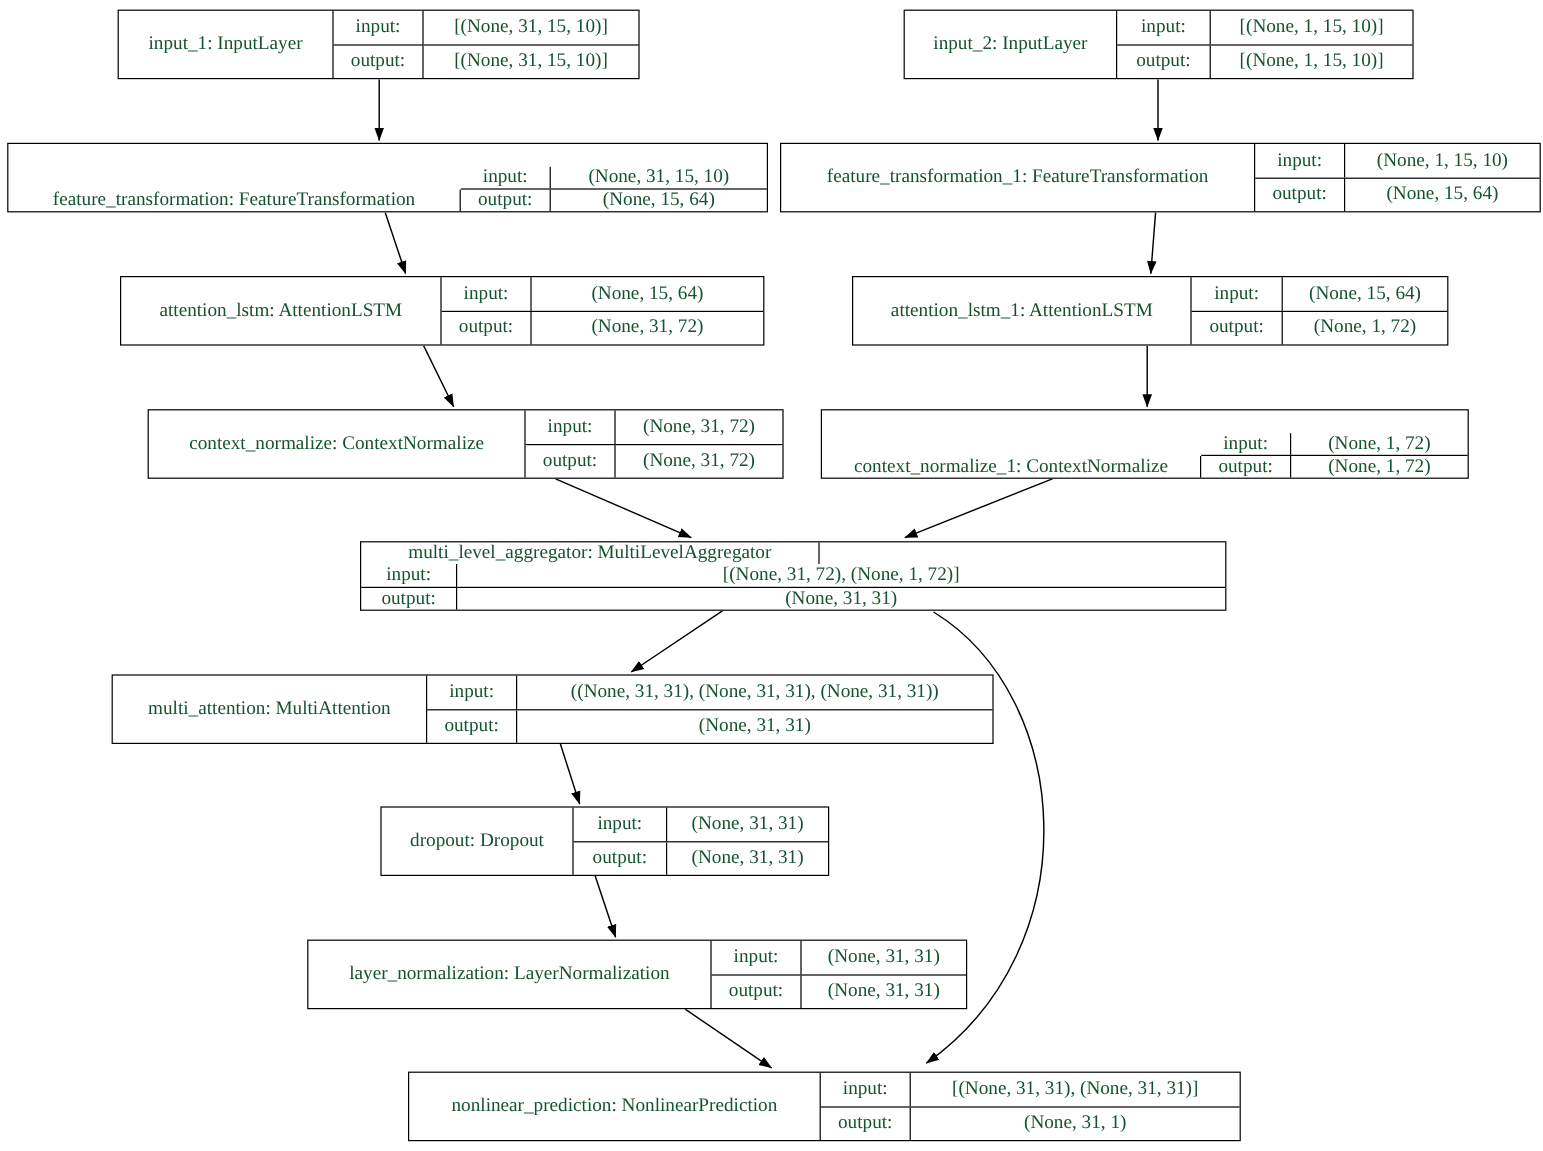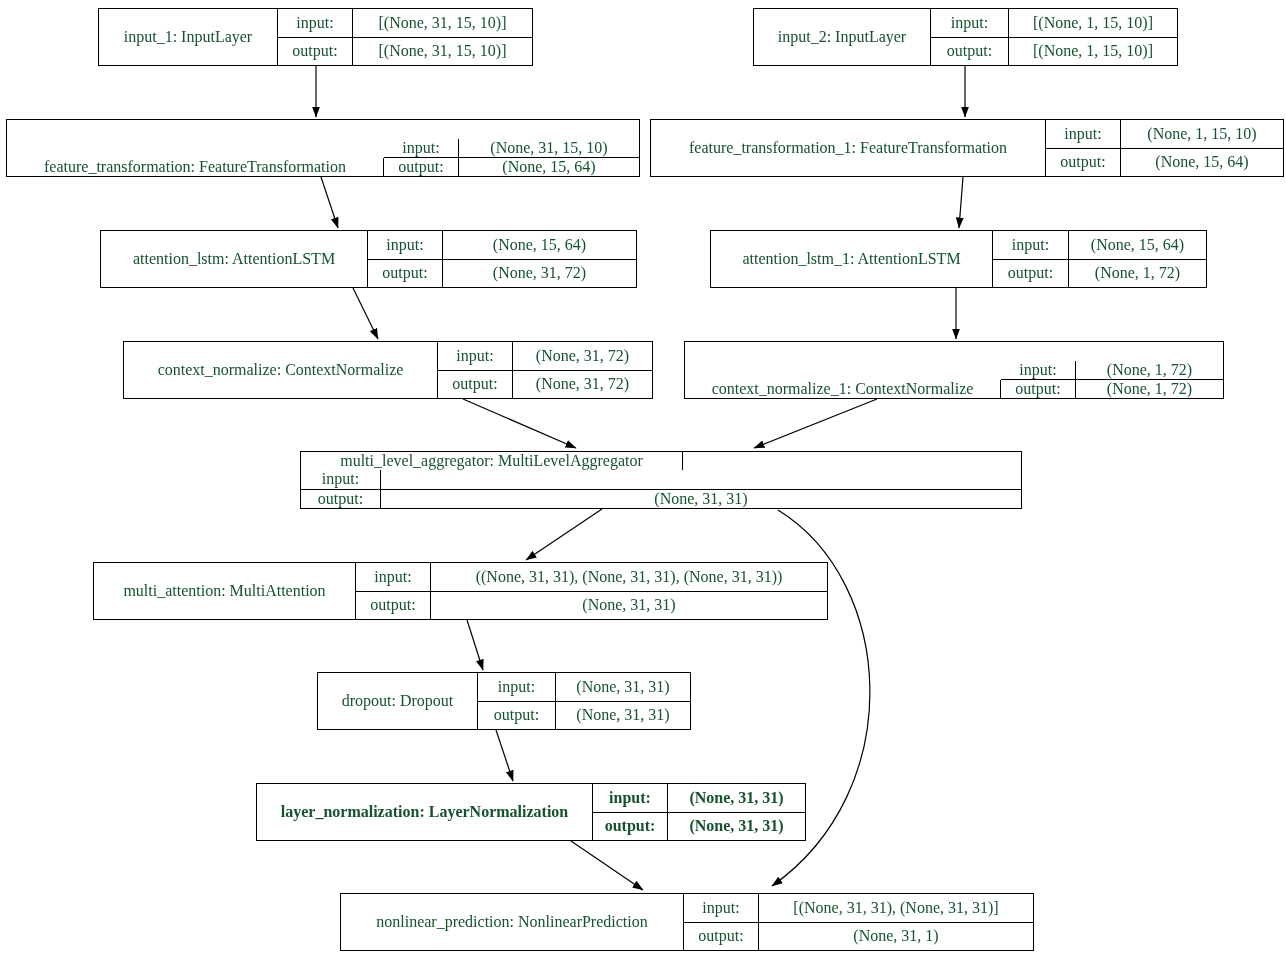--- a/index.html
+++ b/index.html
@@ -207,20 +207,21 @@
         <div class="val">(None, 1, 72)</div>
       </div>
     </div>
   </div>
 
   <div class="node" style="left:300px; top:451px; width:722px;flex-direction:column;">
     <div class="name" style="width:382px;">multi_level_aggregator: MultiLevelAggregator</div>
     <div class="io">
       <div class="row top">
         <div class="lbl" style="width:80px;">input:</div>
+        <div class="val">[(None, 31, 72), (None, 1, 72)]</div>
       </div>
       <div class="row">
         <div class="lbl" style="width:80px;">output:</div>
         <div class="val">(None, 31, 31)</div>
       </div>
     </div>
   </div>
 
   <div class="node" style="left:93px; top:562px; width:735px;">
     <div class="name" style="width:262px;">multi_attention: MultiAttention</div>
@@ -243,21 +244,21 @@
         <div class="lbl" style="width:78px;">input:</div>
         <div class="val">(None, 31, 31)</div>
       </div>
       <div class="row">
         <div class="lbl" style="width:78px;">output:</div>
         <div class="val">(None, 31, 31)</div>
       </div>
     </div>
   </div>
 
-  <div class="node" style="left:256px; top:783px; width:550px;font-weight:bold;">
+  <div class="node" style="left:256px; top:783px; width:550px;">
     <div class="name" style="width:336px;">layer_normalization: LayerNormalization</div>
     <div class="io">
       <div class="row top">
         <div class="lbl" style="width:75px;">input:</div>
         <div class="val">(None, 31, 31)</div>
       </div>
       <div class="row">
         <div class="lbl" style="width:75px;">output:</div>
         <div class="val">(None, 31, 31)</div>
       </div>

